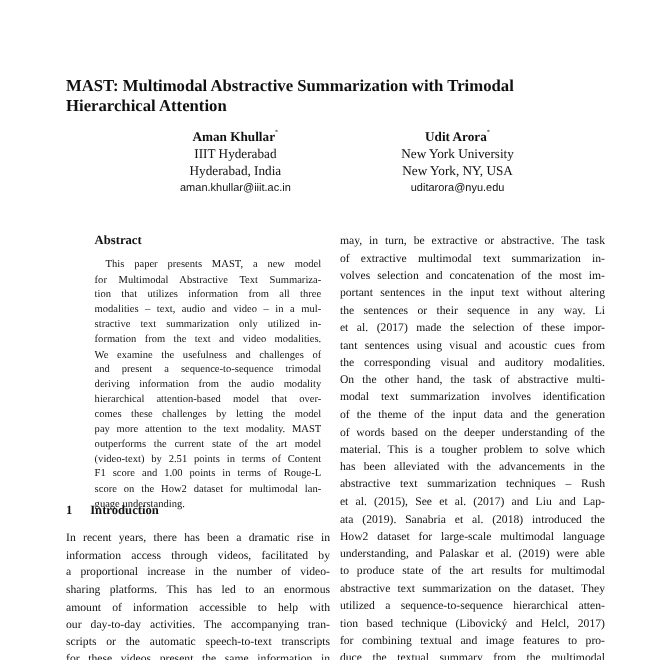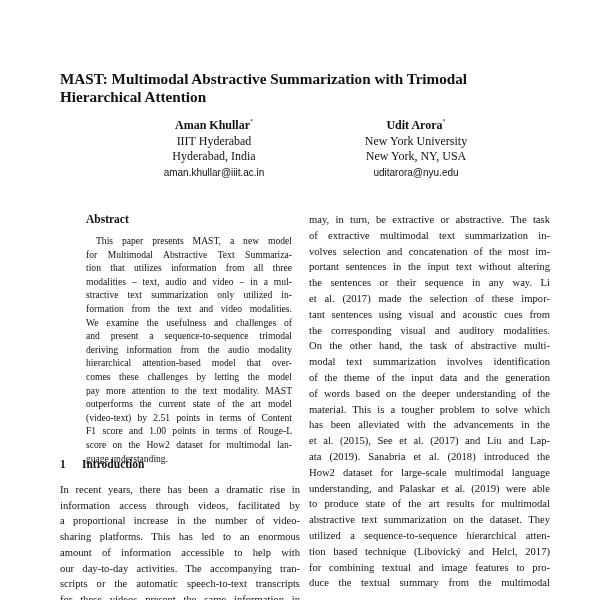--- a/index.html
+++ b/index.html
@@ -93,20 +93,21 @@
     <span class="line">the sentences or their sequence in any way. Li</span>
     <span class="line">et al. (2017) made the selection of these impor-</span>
     <span class="line">tant sentences using visual and acoustic cues from</span>
     <span class="line">the corresponding visual and auditory modalities.</span>
     <span class="line">On the other hand, the task of abstractive multi-</span>
     <span class="line">modal text summarization involves identification</span>
     <span class="line">of the theme of the input data and the generation</span>
     <span class="line">of words based on the deeper understanding of the</span>
     <span class="line">material. This is a tougher problem to solve which</span>
     <span class="line">has been alleviated with the advancements in the</span>
+    <span class="line">abstractive text summarization techniques – Rush</span>
     <span class="line">et al. (2015), See et al. (2017) and Liu and Lap-</span>
     <span class="line">ata (2019). Sanabria et al. (2018) introduced the</span>
     <span class="line">How2 dataset for large-scale multimodal language</span>
     <span class="line">understanding, and Palaskar et al. (2019) were able</span>
     <span class="line">to produce state of the art results for multimodal</span>
     <span class="line">abstractive text summarization on the dataset. They</span>
     <span class="line">utilized a sequence-to-sequence hierarchical atten-</span>
     <span class="line">tion based technique (Libovický and Helcl, 2017)</span>
     <span class="line">for combining textual and image features to pro-</span>
     <span class="line">duce the textual summary from the multimodal</span>

